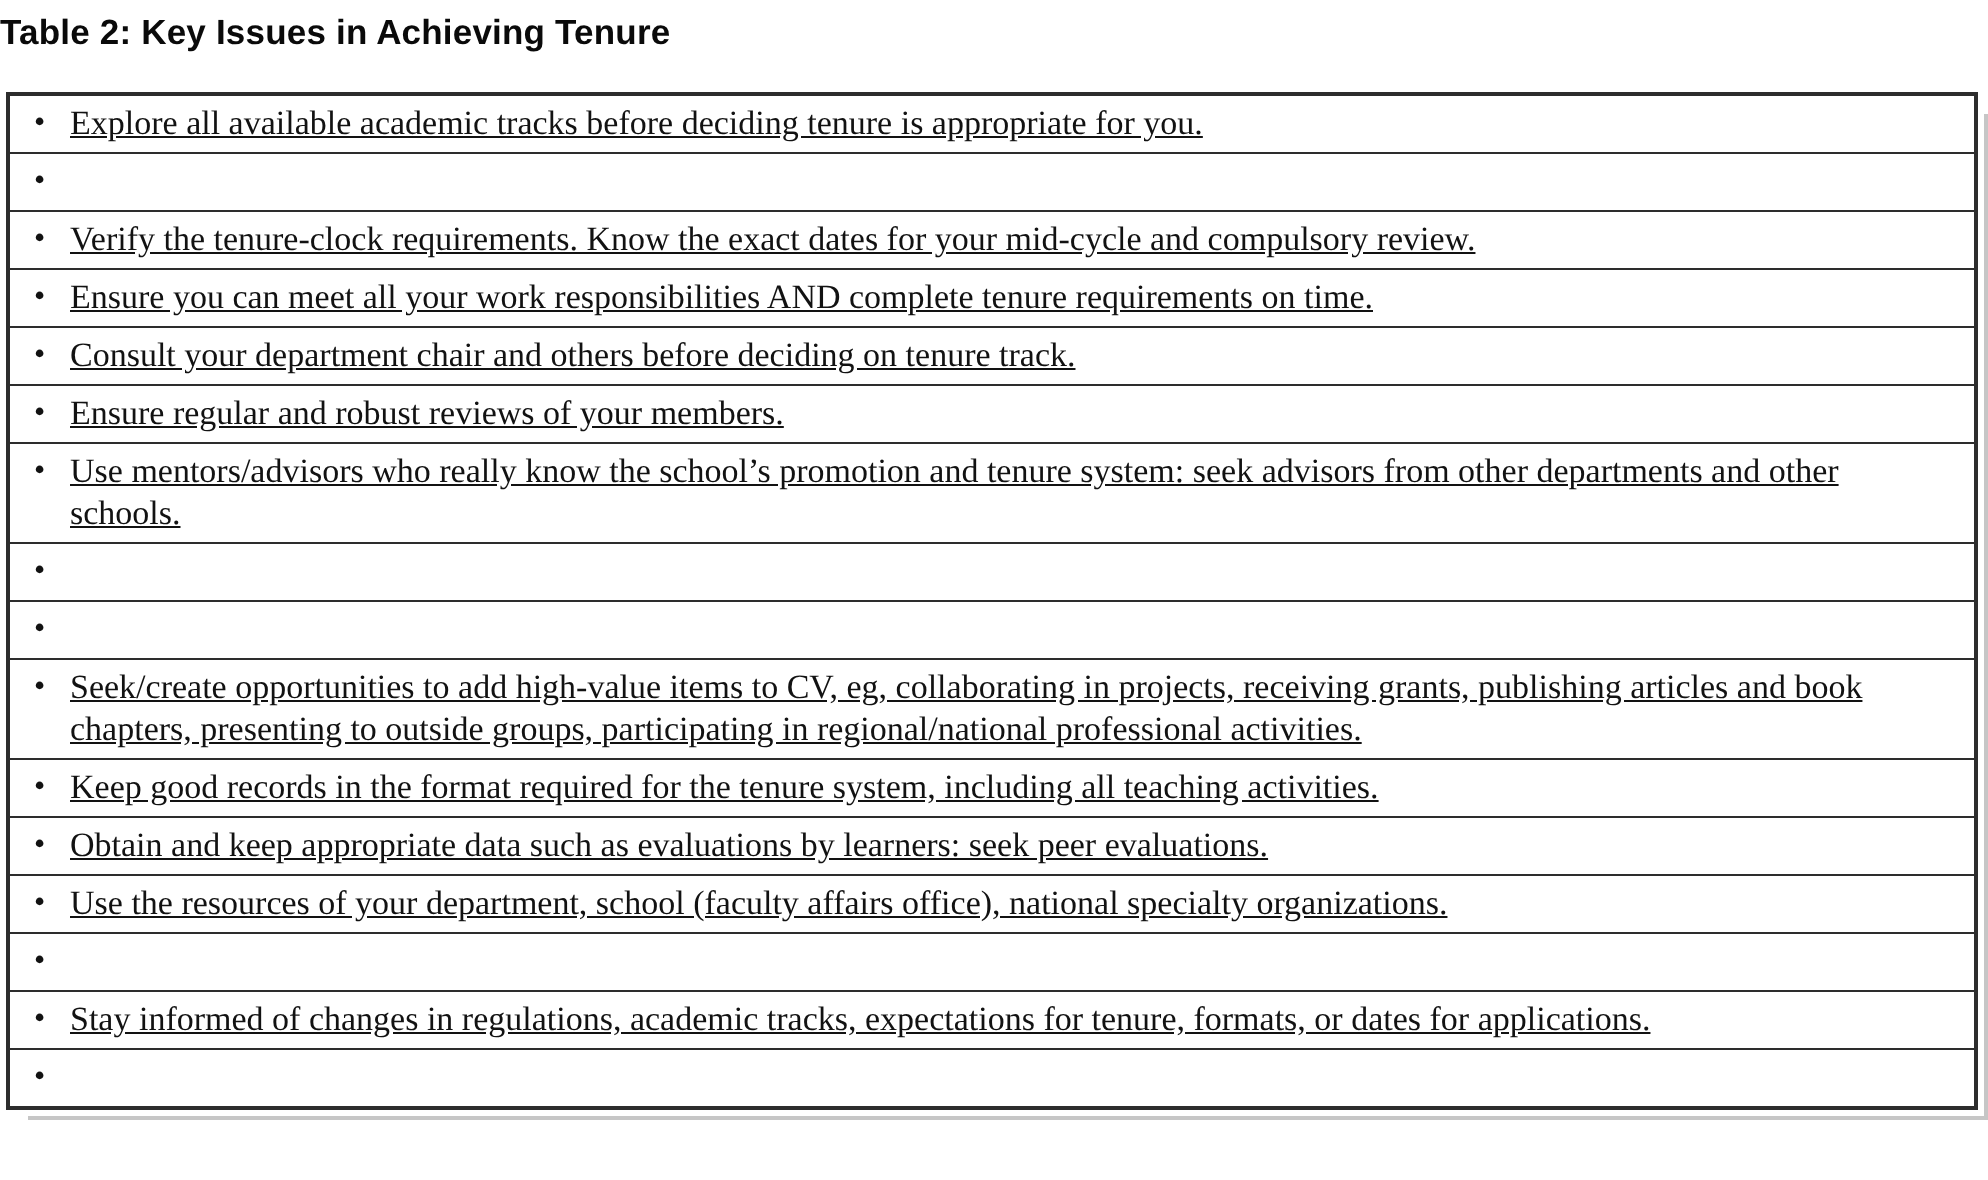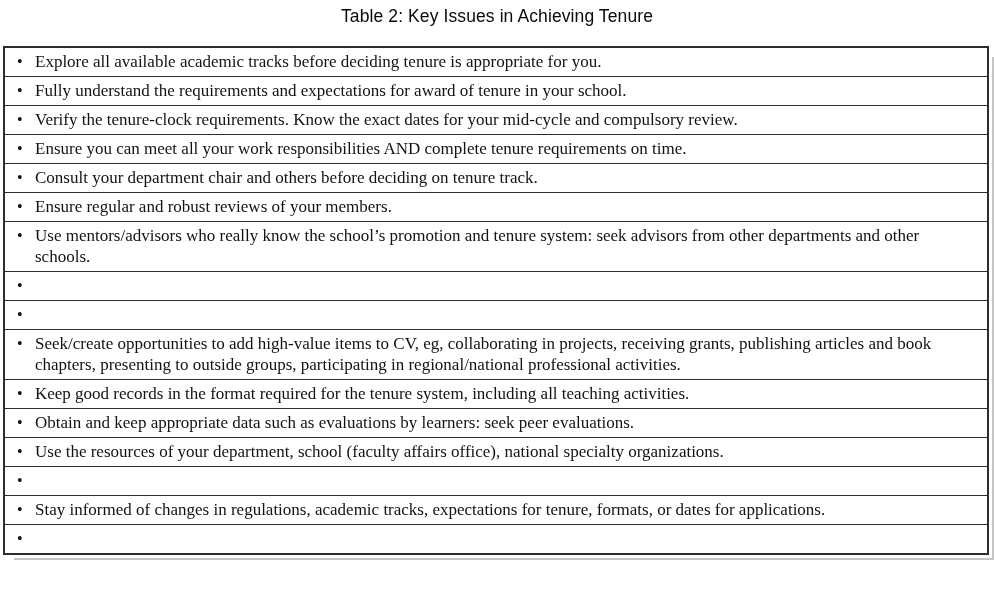--- a/index.html
+++ b/index.html
@@ -15,24 +15,24 @@
     color: #121212;
     position: relative;
   }
   .page {
     width: 994px;
     height: 590px;
     background: #ffffff;
   }
   .table-title {
     font-family: "Liberation Sans", sans-serif;
-    font-weight: 400;
+    font-weight: 700;
     font-size: 17.5px;
     line-height: 20px;
-    text-align: center;
+    text-align: left;
     padding-top: 6px;
     letter-spacing: 0.1px;
     color: #0a0a0a;
   }
   .tenure-table {
     margin: 20px 5px 0 3px;
     border: 2px solid #2d2d2d;
     background: #ffffff;
     
     box-shadow: 0 0 0 3px #ffffff, 8px 8px 0 -3px #c6c6c6;
@@ -48,39 +48,39 @@
   .row:first-child {
     border-top: none;
   }
   .bullet {
     flex: 0 0 auto;
     width: 18px;
     font-size: 16px;
   }
   .item-text {
     flex: 1 1 auto;
+    text-decoration: underline;
   }
 </style>
 </head>
 <body>
 
 <div class="page">
 
   <div class="table-title">Table 2: Key Issues in Achieving Tenure</div>
 
   <div class="tenure-table">
 
     <div class="row">
       <span class="bullet">•</span>
       <span class="item-text">Explore all available academic tracks before deciding tenure is appropriate for you.</span>
     </div>
 
     <div class="row">
       <span class="bullet">•</span>
-      <span class="item-text">Fully understand the requirements and expectations for award of tenure in your school.</span>
     </div>
 
     <div class="row">
       <span class="bullet">•</span>
       <span class="item-text">Verify the tenure-clock requirements. Know the exact dates for your mid-cycle and compulsory review.</span>
     </div>
 
     <div class="row">
       <span class="bullet">•</span>
       <span class="item-text">Ensure you can meet all your work responsibilities AND complete tenure requirements on time.</span>

